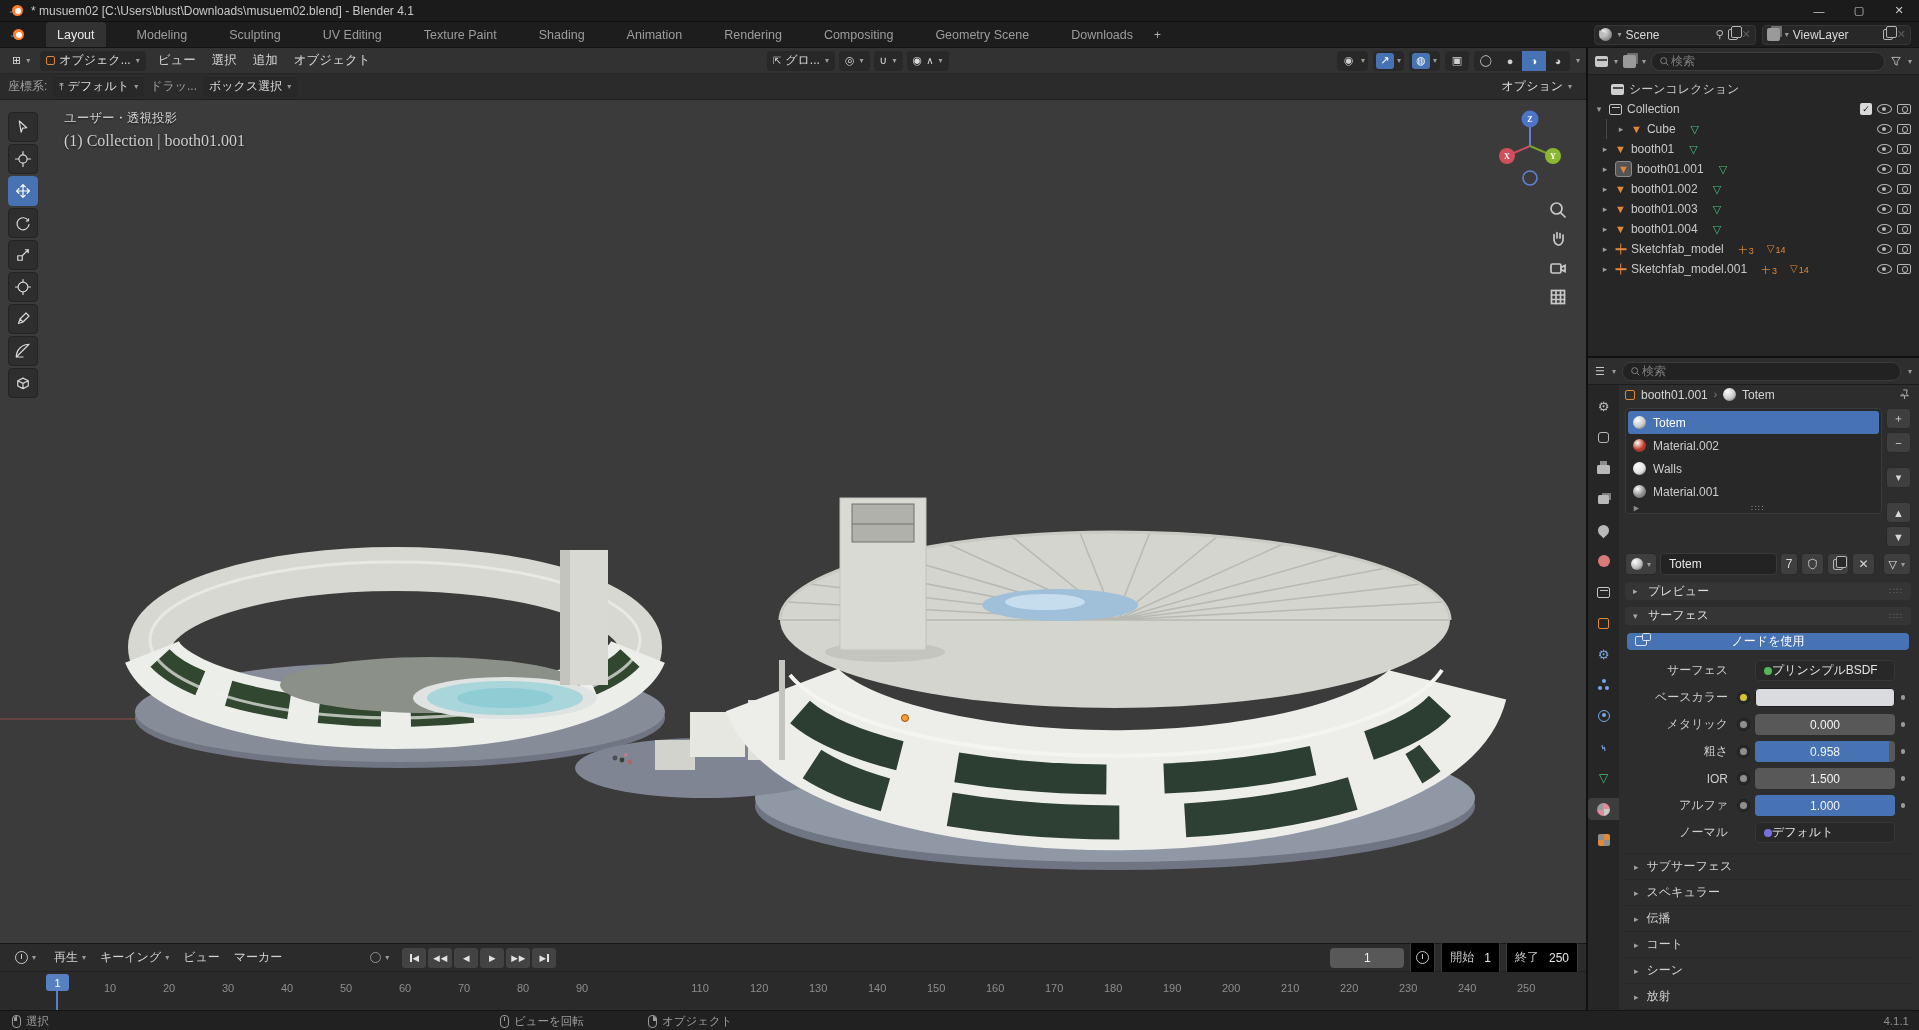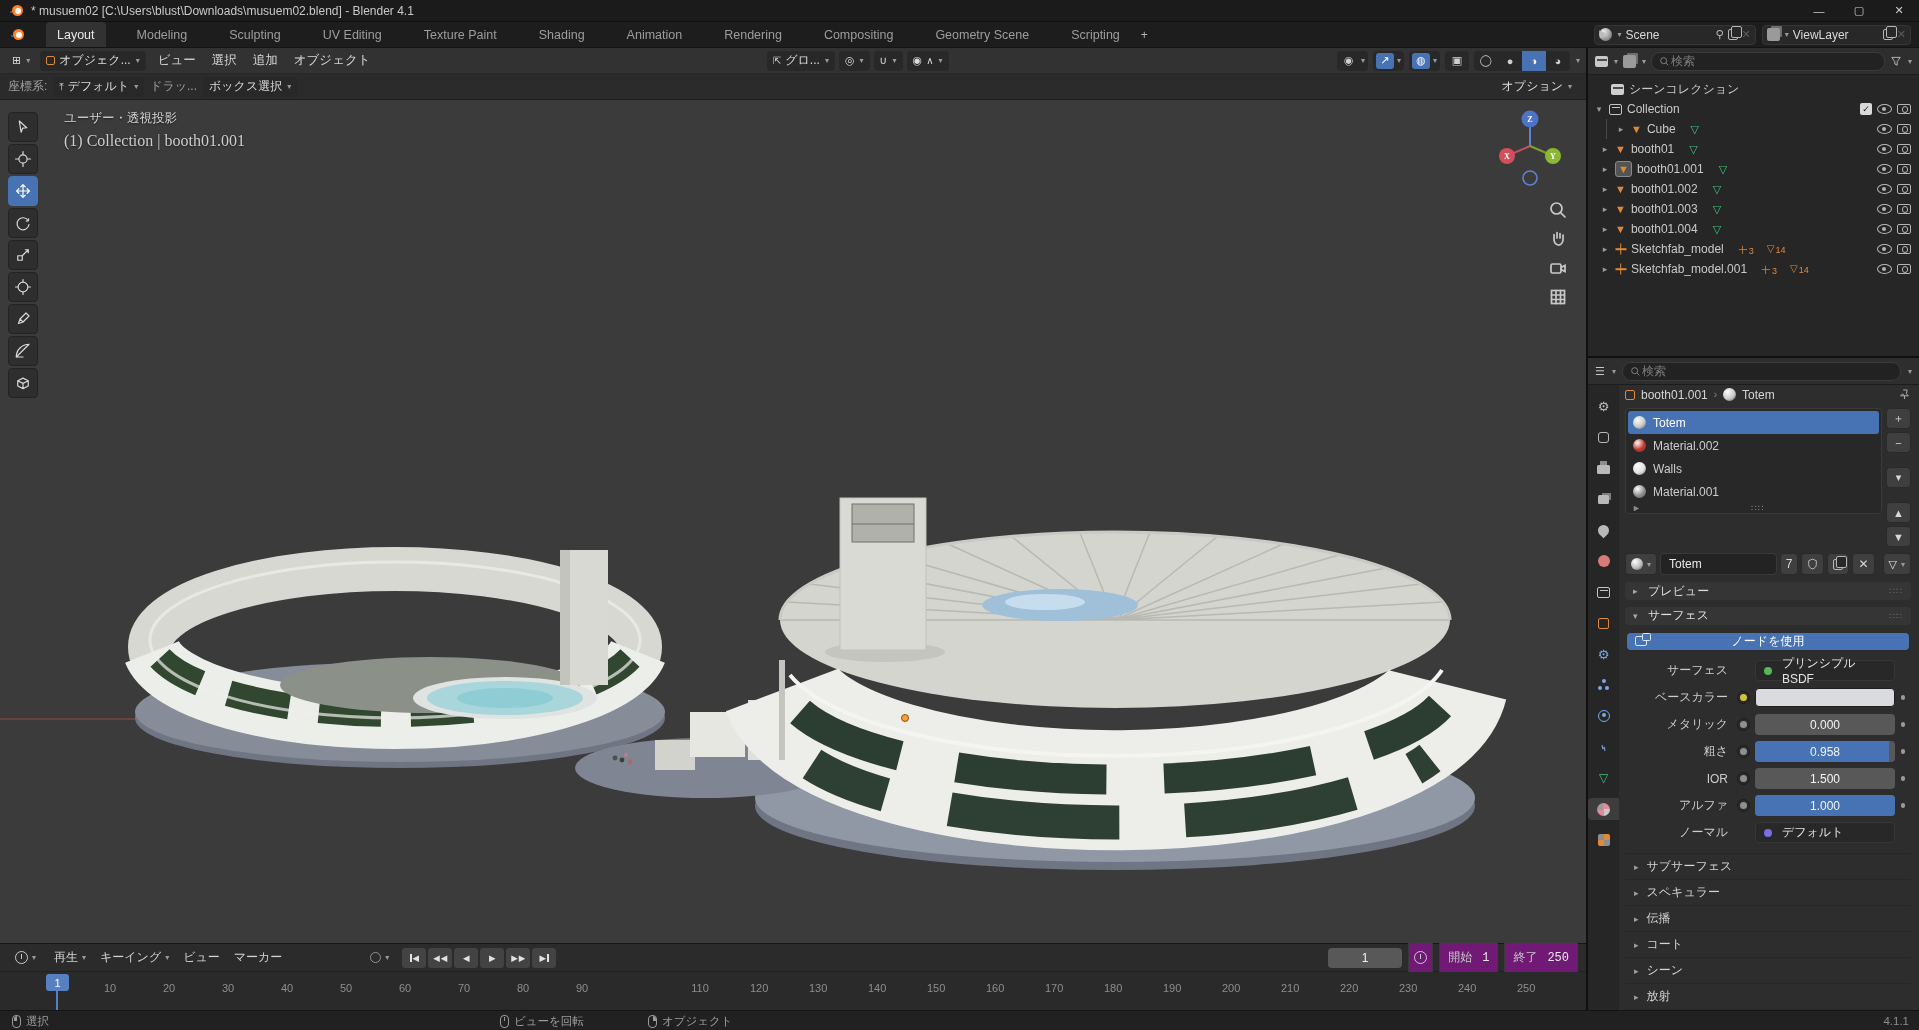--- a/index.html
+++ b/index.html
@@ -82,21 +82,21 @@
   .tl-header { height:28px; background:#2b2b2b; display:flex; align-items:center; padding:0 8px; gap:4px; border-bottom:1px solid #202020; }
   .tl-menu { padding:0 7px; color:#d4d4d4; display:flex; align-items:center; gap:3px; }
   .i-clock { width:13px; height:13px; border:1.4px solid #c9c9c9; border-radius:50%; position:relative; display:inline-block; }
   .i-clock::after { content:''; position:absolute; left:4.6px; top:2.2px; width:1.6px; height:4.6px; background:#c9c9c9; }
   .i-rec { width:11px; height:11px; border:1.6px solid #8f8f8f; border-radius:50%; display:inline-block; }
   .transport { display:flex; gap:2px; margin-left:70px; }
   .tr-btn { min-width:24px; height:20px; background:#434343; border-radius:3px; display:flex; align-items:center; justify-content:center; gap:1px; color:#e2e2e2; font-size:8.5px; padding:0 4px; }
   .tr-btn .bar { width:2px; height:8px; background:#e2e2e2; }
   .tl-right { margin-left:auto; display:flex; align-items:center; gap:6px; }
   .frame-field { width:74px; height:20px; background:#585858; border-radius:4px; display:flex; align-items:center; justify-content:center; color:#f2f2f2; }
-  .range-pill { height:36px; background:#701a75; border:1px solid #3a3a3a; border-radius:4px; display:flex; align-items:center; padding:0 8px; gap:10px;font-family:Liberation Mono, monospace; }
+  .range-pill { height:36px; background:#000000; border:1px solid #3a3a3a; border-radius:4px; display:flex; align-items:center; padding:0 8px; gap:10px; }
   .range-pill .rl { color:#c9c9c9; } .range-pill .rv { color:#e8e8e8; }
   .tl-ruler { flex:1; background:#2a2a2a; position:relative; }
   .tick { position:absolute; top:10px; transform:translateX(-50%); color:#8e8e8e; font-size:11px; }
   .playhead-box { position:absolute; left:46px; top:2px; width:23px; height:17px; background:#5680c2; border-radius:3px; color:#fff; font-size:11px; display:flex; align-items:center; justify-content:center; }
   .playhead-line { position:absolute; left:56px; top:19px; width:2px; bottom:0; background:#5680c2; }
 
   
   .outliner { height:310px; background:#262626; display:flex; flex-direction:column; border-bottom:2px solid #101010; }
   .ol-header { height:27px; background:#2e2e2e; display:flex; align-items:center; gap:5px; padding:0 7px; border-bottom:1px solid #1c1c1c; }
   .search-pill { flex:1; height:19px; background:#222222; border:1px solid #3b3b3b; border-radius:9px; display:flex; align-items:center; padding:0 7px; gap:1px; color:#7d7d7d; }
@@ -181,21 +181,21 @@
   .use-nodes { height:25px; margin:8px 2px 2px; background:#4772b3; border-radius:4px; display:flex; align-items:center; justify-content:center; gap:8px; color:#fff; position:relative; }
   .use-nodes .nico { position:absolute; left:8px; width:12px; height:10px; border:1.4px solid #dce6f5; border-radius:2px; }
   .use-nodes .nico::after { content:''; position:absolute; right:-5px; top:-4px; width:7px; height:6px; background:#4772b3; border:1.4px solid #dce6f5; border-radius:1.5px; }
 
   .prop-row { height:25px; display:flex; align-items:center; margin-top:2px; }
   .prop-label { width:112px; text-align:right; padding-right:9px; color:#cdcdcd; white-space:nowrap; }
   .socket { width:13px; height:13px; border-radius:50%; background:#2b2b2b; border:1px solid #1d1d1d; display:flex; align-items:center; justify-content:center; margin-right:5px; }
   .socket::after { content:''; width:7px; height:7px; border-radius:50%; background:var(--dot,#8f8f8f); }
   .socket.none { visibility:hidden; }
   .ctl { flex:1; display:flex; align-items:center; min-width:0; }
-  .ctl-enum { flex:1; height:21px; background:#282828; border:1px solid #363636; border-radius:4px; display:flex; align-items:center; gap:10px; padding:0 8px; color:#e3e3e3; }
+  .ctl-enum { flex:1; height:21px; background:#282828; border:1px solid #363636; border-radius:4px; display:flex; align-items:center; gap:0; padding:0 8px; color:#e3e3e3; }
   .enum-dot { width:8px; height:8px; border-radius:50%; background:var(--dot2,#6f6f6f); }
   .ctl-color { flex:1; height:19px; border-radius:4px; background:var(--sw,#d9dadd); border:1px solid #1f1f1f; }
   .ctl-slider { flex:1; height:21px; background:#585858; border-radius:4px; position:relative; overflow:hidden; }
   .ctl-slider .fill { position:absolute; left:0; top:0; bottom:0; width:calc(var(--fill,0)*100%); background:#4772b3; }
   .ctl-slider .val { position:absolute; inset:0; display:flex; align-items:center; justify-content:center; color:#f4f4f4; }
   .deco-dot { width:16px; display:flex; justify-content:center; }
   .deco-dot::after { content:''; width:4.5px; height:4.5px; border-radius:50%; background:#9a9a9a; }
   .deco-dot.none::after { visibility:hidden; }
 
   .sect { height:26px; display:flex; align-items:center; gap:8px; padding:0 9px; color:#d3d3d3; border-top:1px solid #272727; }
@@ -235,21 +235,21 @@
         <div class="ws-tab active">Layout</div>
         <div class="ws-tab">Modeling</div>
         <div class="ws-tab">Sculpting</div>
         <div class="ws-tab">UV Editing</div>
         <div class="ws-tab">Texture Paint</div>
         <div class="ws-tab">Shading</div>
         <div class="ws-tab">Animation</div>
         <div class="ws-tab">Rendering</div>
         <div class="ws-tab">Compositing</div>
         <div class="ws-tab">Geometry Scene</div>
-        <div class="ws-tab">Scripting</div>
+        <div class="ws-tab">Downloads</div>
       </div>
     <div class="ws-add">+</div>
     <div class="topbar-right">
       <div class="id-pill">
         <span class="mini-ico i-scene"></span>
           <span class="dd">▾</span>
         <span class="pill-label">Scene</span>
         <span class="pin-ico">⚲</span>
         <span class="copy-ico"></span>
         <span class="x-ico x-dim">✕</span>

